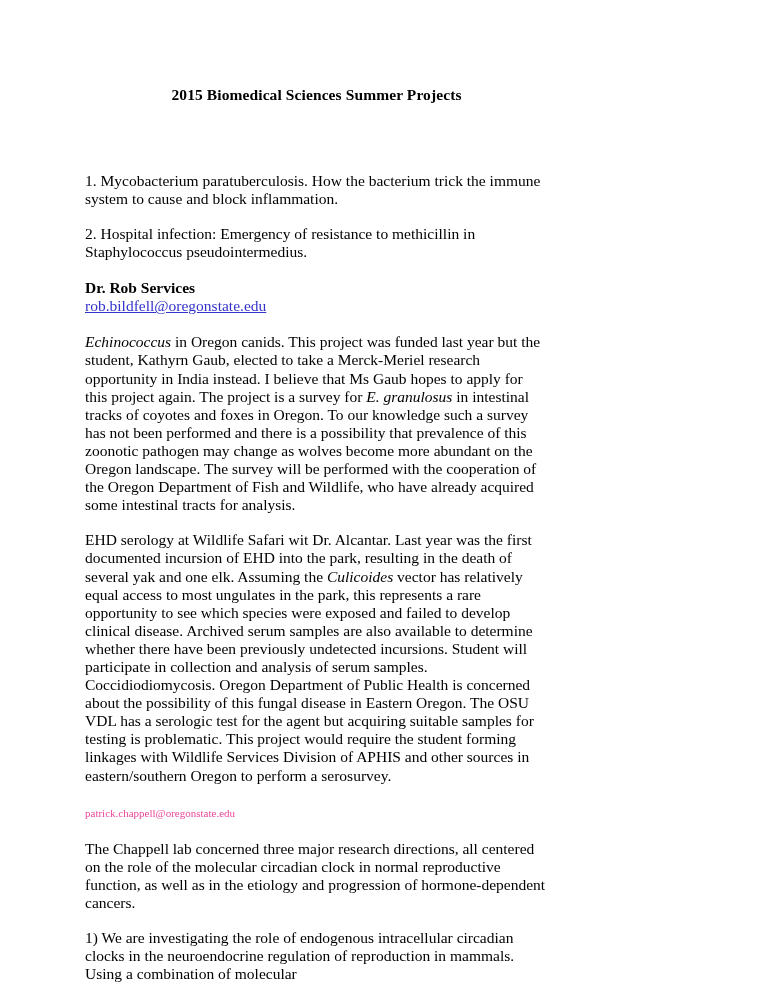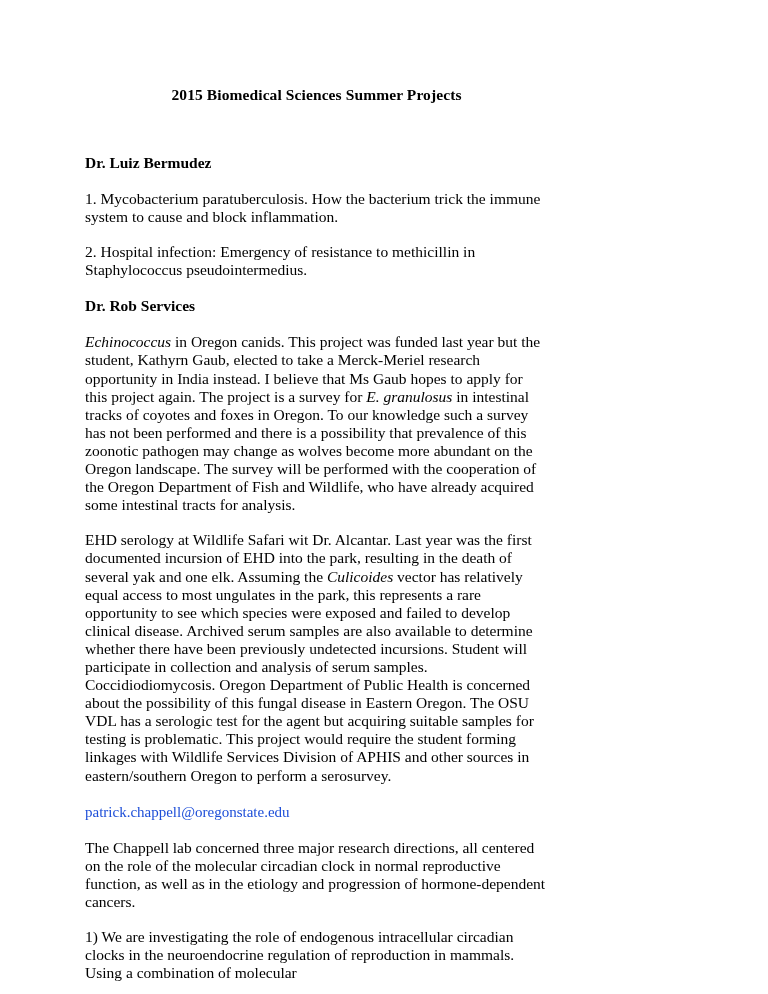--- a/index.html
+++ b/index.html
@@ -44,23 +44,23 @@
     font-size: 15.5px;
     line-height: 18px;
     margin: 0;
   }
   a.email-link {
     color: #3333cc;
     text-decoration: underline;
     font-size: 15.5px;
   }
   a.email-plain {
-    color: #1d4ed8;
+    color: #ec4899;
     text-decoration: none;
-    font-size: 15px;
+    font-size: 11px;
   }
   p.body-para {
     font-size: 15.5px;
     line-height: 18.1px;
     margin: 0;
     text-align: left;
   }
   .gap-sm {
     height: 18px;
   }
@@ -74,31 +74,31 @@
 </head>
 <body>
 
 <div class="page">
 
   <h1 class="doc-title">2015 Biomedical Sciences Summer Projects</h1>
 
   <div class="spacer-title"></div>
 
   <div>
-    <div class="person-name">Dr. Luiz Bermudez</div>
     <div class="gap-sm"></div>
     <p class="body-para">1. Mycobacterium paratuberculosis. How the bacterium trick the immune system to cause and block inflammation.</p>
     <div class="gap-xs"></div>
     <p class="body-para">2. Hospital infection: Emergency of resistance to methicillin in Staphylococcus pseudointermedius.</p>
   </div>
 
   <div class="gap-sm"></div>
 
   <div>
     <div class="person-name">Dr. Rob Services</div>
+    <div class="contact-line"><a class="email-link" href="#">rob.bildfell@oregonstate.edu</a></div>
     <div class="gap-sm"></div>
 
     <p class="body-para"><em>Echinococcus</em><span> in Oregon canids. This project was funded last year but the student, Kathyrn Gaub, elected to take a Merck-Meriel research opportunity in India instead. I believe that Ms Gaub hopes to apply for this project again. The project is a survey for </span><em>E. granulosus</em><span> in intestinal tracks of coyotes and foxes in Oregon. To our knowledge such a survey has not been performed and there is a possibility that prevalence of this zoonotic pathogen may change as wolves become more abundant on the Oregon landscape. The survey will be performed with the cooperation of the Oregon Department of Fish and Wildlife, who have already acquired some intestinal tracts for analysis.</span></p>
 
     <div class="gap-xs"></div>
 
     <p class="body-para"><span>EHD serology at Wildlife Safari wit Dr. Alcantar. Last year was the first documented incursion of EHD into the park, resulting in the death of several yak and one elk. Assuming the </span><em>Culicoides</em><span> vector has relatively equal access to most ungulates in the park, this represents a rare opportunity to see which species were exposed and failed to develop clinical disease. Archived serum samples are also available to determine whether there have been previously undetected incursions. Student will participate in collection and analysis of serum samples. Coccidiodiomycosis. Oregon Department of Public Health is concerned about the possibility of this fungal disease in Eastern Oregon. The OSU VDL has a serologic test for the agent but acquiring suitable samples for testing is problematic. This project would require the student forming linkages with Wildlife Services Division of APHIS and other sources in eastern/southern Oregon to perform a serosurvey.</span></p>
   </div>
 
   <div class="gap-sm"></div>

